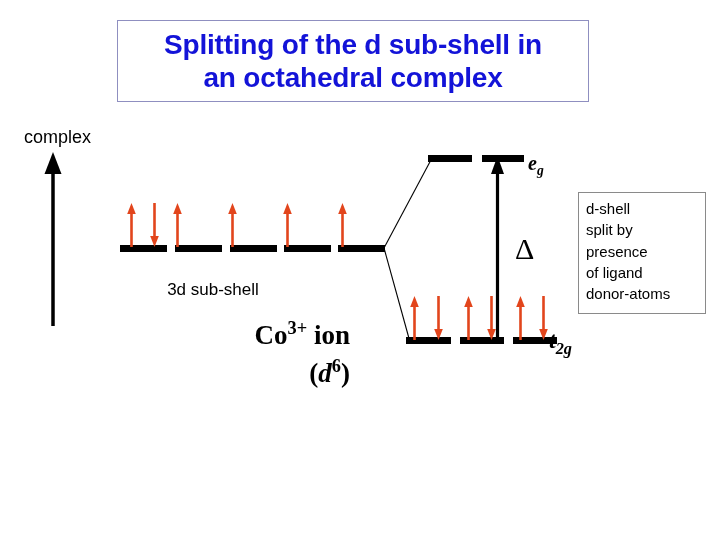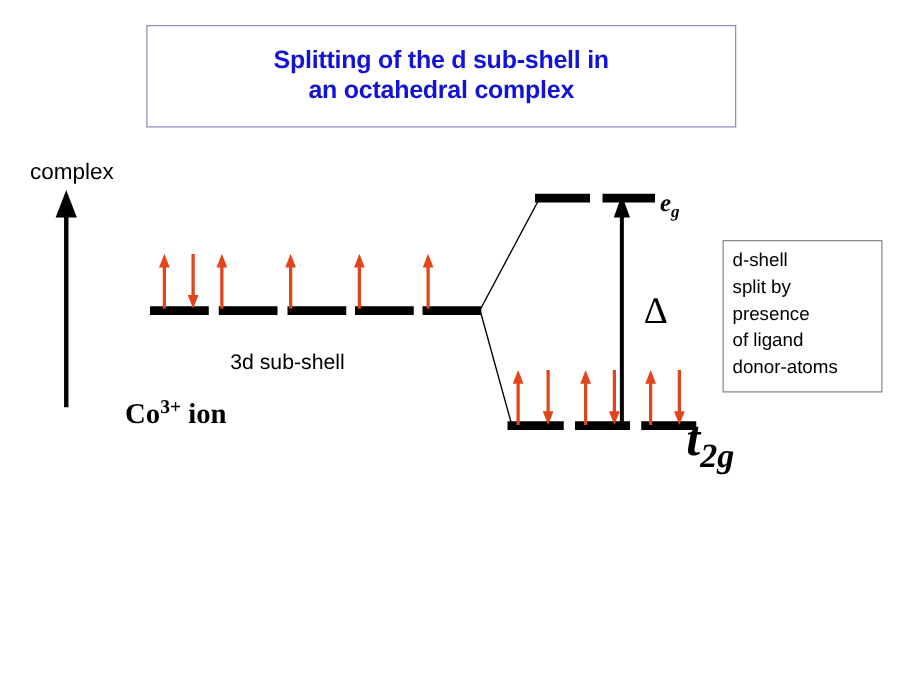--- a/index.html
+++ b/index.html
@@ -26,21 +26,21 @@
     border: 1px solid #8f8fc0;
     box-sizing: border-box;
     display: flex;
     align-items: center;
     justify-content: center;
   }
   #title-text {
     color: #1313d8;
     font-family: "Liberation Sans", sans-serif;
     font-weight: bold;
-    font-size: 20px;
+    font-size: 28px;
     line-height: 1.18;
     text-align: center;
     letter-spacing: -0.2px;
     white-space: pre-line;
   }
 
   
   #energy-label {
     position: absolute;
     left: 24px;
@@ -93,48 +93,48 @@
     color: #000;
   }
   #eg-label {
     left: 528px;
     top: 152px;
     font-size: 20px;
   }
   #t2g-label {
     left: 549px;
     top: 327px;
-    font-size: 40px;
+    font-size: 24px;
     text-align: center;
   }
   .term-label sub {
     font-size: 0.68em;
     vertical-align: -0.34em;
   }
 
   
   #subshell-caption {
     position: absolute;
-    left: 110px;
+    left: 93px;
     top: 280px;
     width: 240px;
     text-align: center;
     font-size: 17px;
     font-family: "Liberation Sans", sans-serif;
     color: #000;
   }
   #gas-caption {
     position: absolute;
     left: 100px;
     top: 316px;
     width: 250px;
-    text-align: left;
-    font-family: "Liberation Serif", serif;
-    font-weight: bold;
-    font-size: 23px;
+    text-align: right;
+    font-family: "Liberation Serif", serif;
+    font-weight: bold;
+    font-size: 27px;
     line-height: 1.33;
     color: #000;
   }
   #gas-caption sup { font-size: 0.68em; }
   #gas-caption .dcount {
     font-style: italic;
   }
   #complex-caption {
     position: absolute;
     left: 375px;
@@ -257,20 +257,21 @@
   <div id="delta-symbol">Δ</div>
 
   <div class="term-label" id="eg-label"><span>e</span><sub>g</sub></div>
 
   <div class="term-label" id="t2g-label"><span>t</span><sub>2g</sub></div>
 
   <div id="subshell-caption">3d sub-shell</div>
 
   <div id="gas-caption">
     <div><span>Co</span><sup>3+</sup><span> ion</span></div>
+    <div><span>(</span><span class="dcount">d</span><sup>6</sup><span>)</span></div>
   </div>
 
 
   <div id="note-box">d-shell
 split by
 presence
 of ligand
 donor-atoms</div>
 
 </div>

